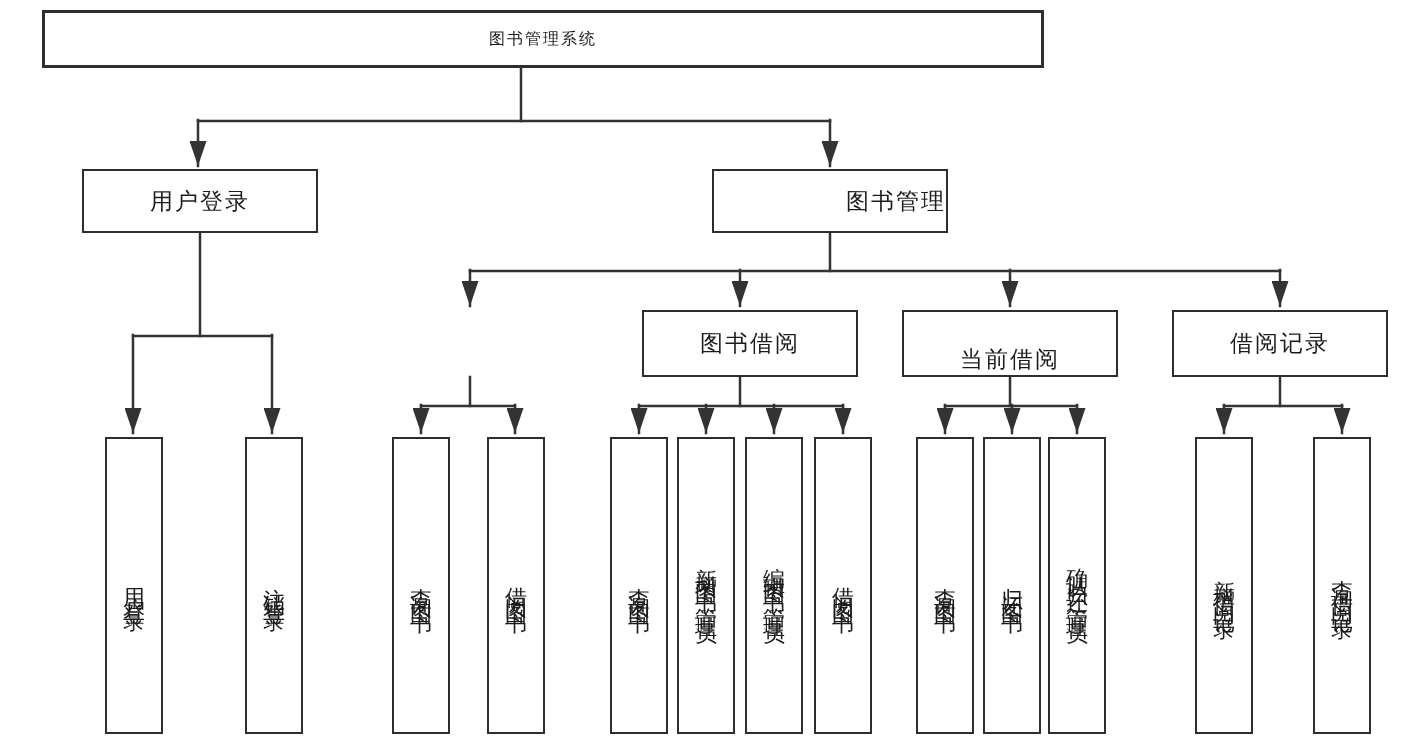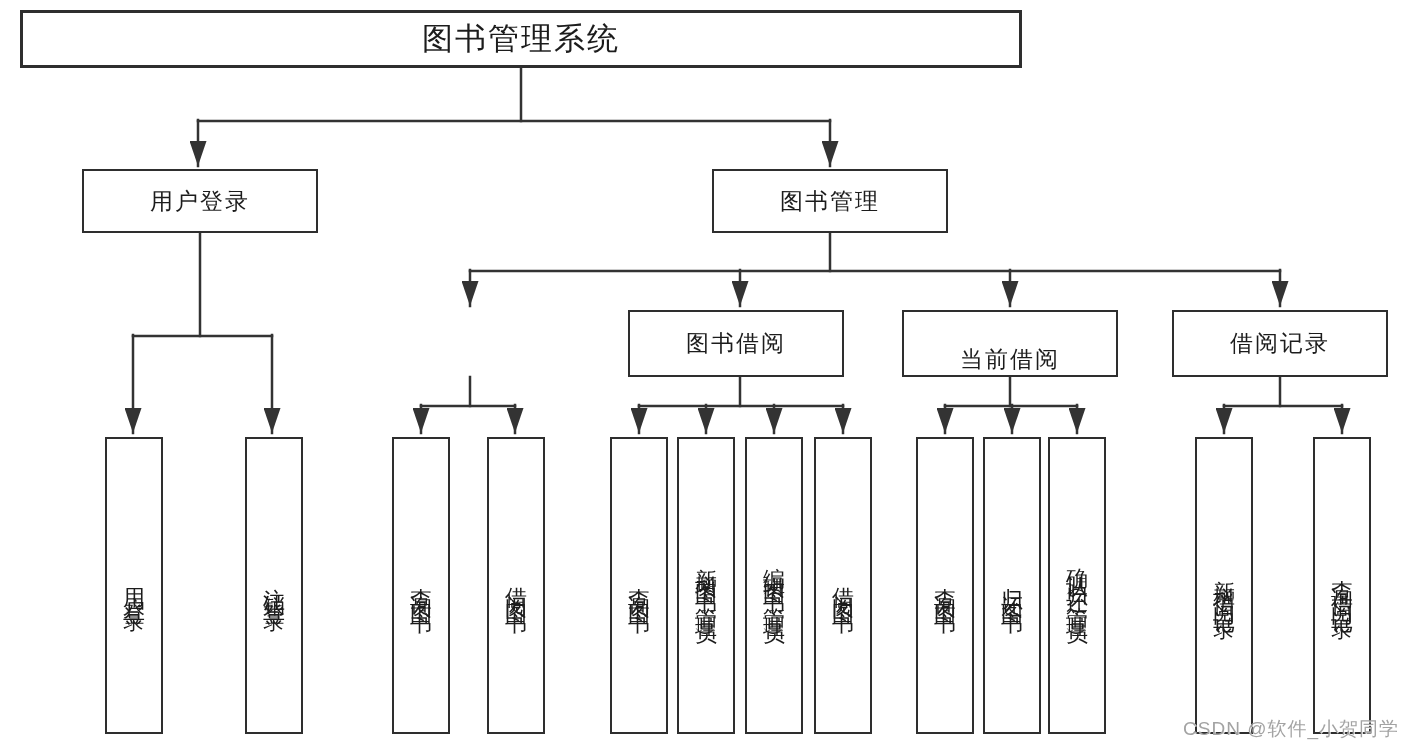--- a/index.html
+++ b/index.html
@@ -16,21 +16,21 @@
     position: absolute;
     background: #ffffff;
     border: 2.5px solid #2e2e2e;
     box-sizing: border-box;
     display: flex;
     align-items: center;
     justify-content: center;
     color: #1c1c1c;
     z-index: 1;
   }
-  .node--root { border-width: 3px; font-size: 31px; letter-spacing: 2px; }
+  .node--root { border-width: 3px; font-size: 16px; letter-spacing: 2px; margin-left: 22px; }
   .node--h { font-size: 23px; letter-spacing: 2px; }
   .node--v { font-size: 22px; }
   .node--v .vlabel {
     writing-mode: vertical-rl;
     letter-spacing: 8px;
     line-height: 1.1;
     white-space: nowrap;
   }
   .watermark {
     position: absolute;
@@ -97,25 +97,25 @@
     <path class="connector" d="M1342,405 L1342,433" marker-end="url(#arrow)"></path>
   </svg>
 
   <div class="node node--root" style="left:20px; top:10px; width:1002px; height:58px;">
     <span>图书管理系统</span>
   </div>
 
   <div class="node node--h" style="left:82px; top:169px; width:236px; height:64px;">
     <span>用户登录</span>
   </div>
-  <div class="node node--h" style="left:712px; top:169px; width:236px; height:64px;">
+  <div class="node node--h" style="left:712px; top:169px; width:236px; height:64px;justify-content:flex-end;">
     <span>图书管理</span>
   </div>
 
-  <div class="node node--h" style="left:628px; top:310px; width:216px; height:67px;">
+  <div class="node node--h" style="left:642px; top:310px; width:216px; height:67px;">
     <span>图书借阅</span>
   </div>
   <div class="node node--h" style="left:902px; top:310px; width:216px; height:67px;align-items:flex-end;">
     <span>当前借阅</span>
   </div>
   <div class="node node--h" style="left:1172px; top:310px; width:216px; height:67px;">
     <span>借阅记录</span>
   </div>
 
   <div class="node node--v" style="left:105px; top:437px; width:58px; height:297px;">
@@ -155,14 +155,13 @@
     <span class="vlabel">确认归还（管理员）</span>
   </div>
 
   <div class="node node--v" style="left:1195px; top:437px; width:58px; height:297px;">
     <span class="vlabel">新增借阅记录</span>
   </div>
   <div class="node node--v" style="left:1313px; top:437px; width:58px; height:297px;">
     <span class="vlabel">查询借阅记录</span>
   </div>
 
-  <div class="watermark">CSDN @软件_小贺同学</div>
 </div>
 
 </body></html>

